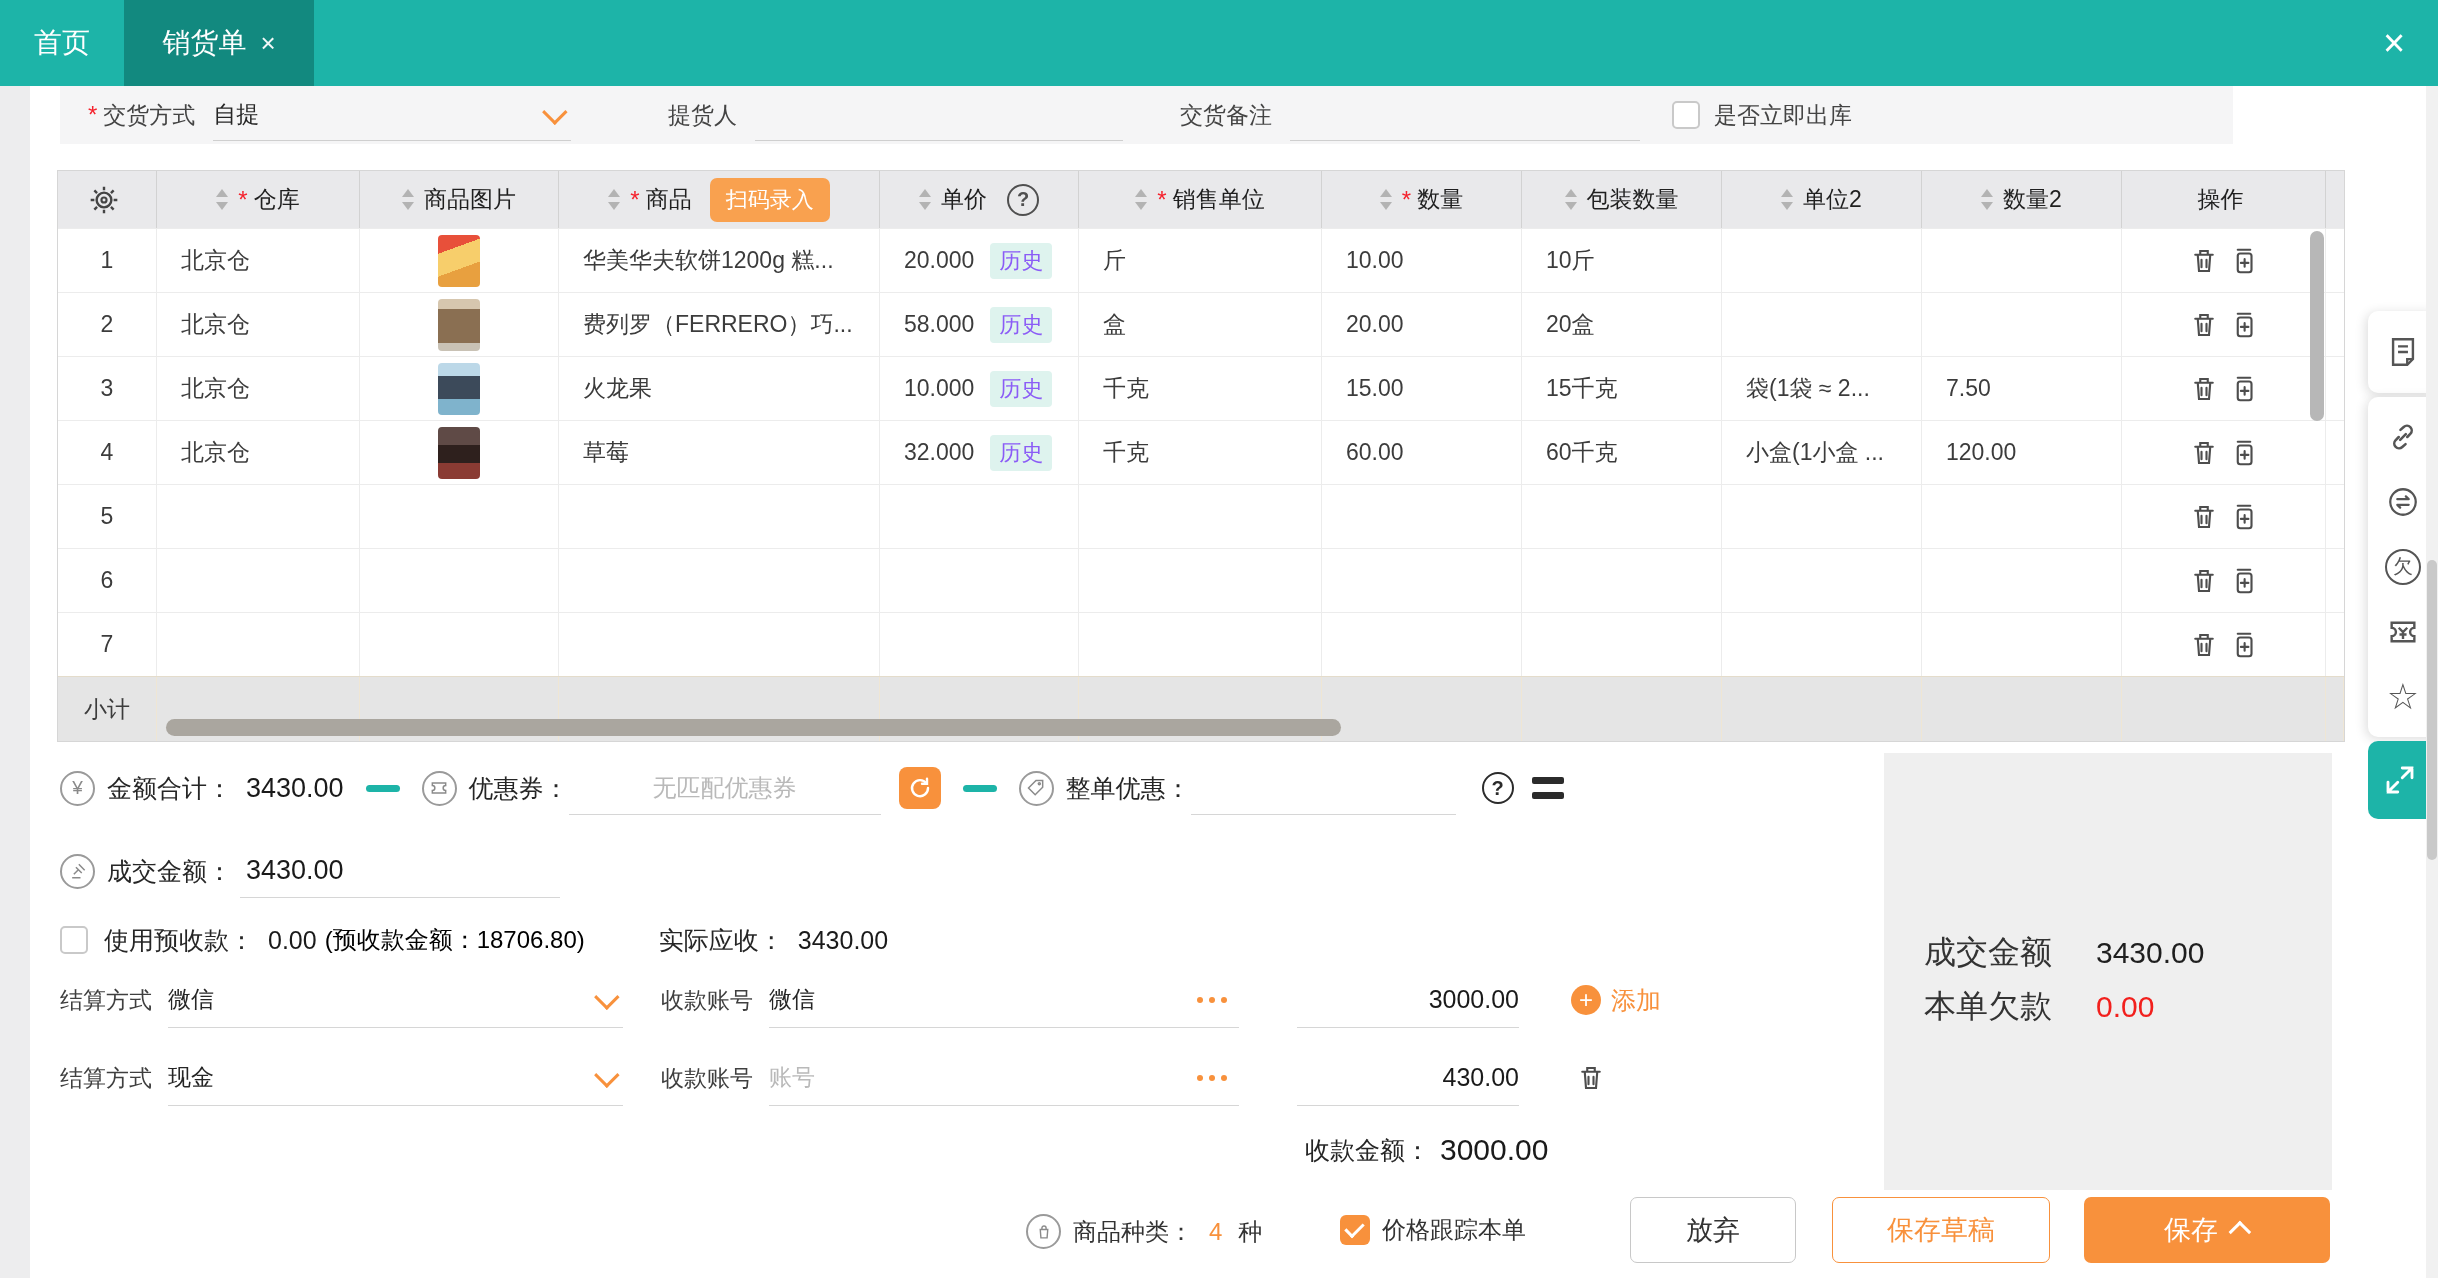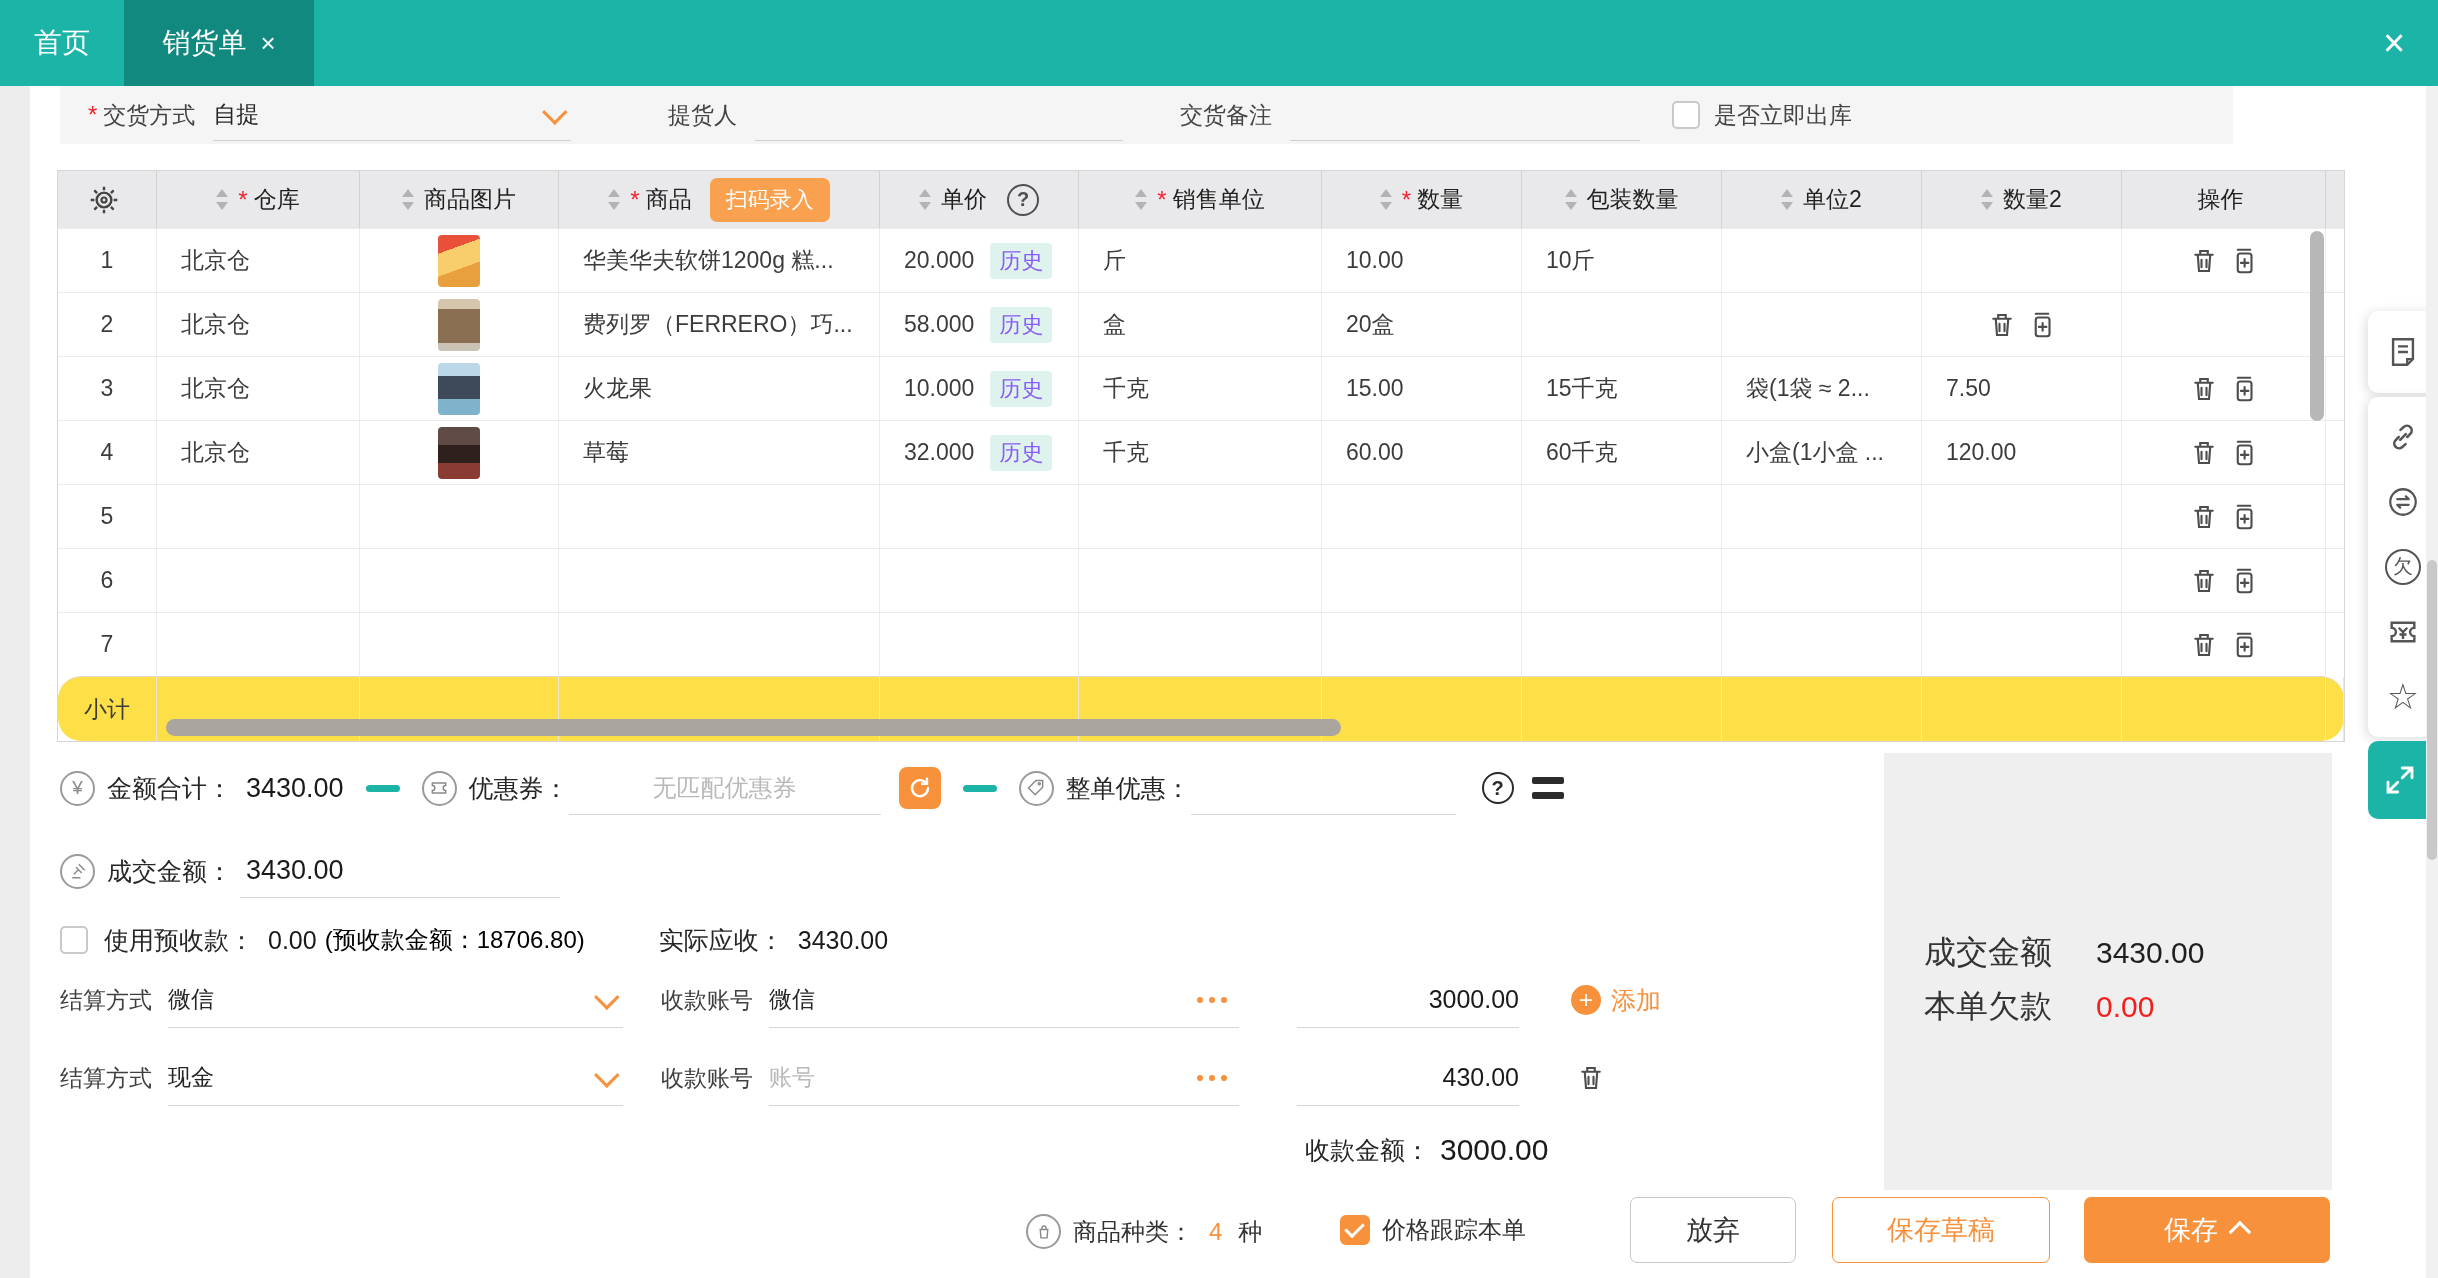--- a/index.html
+++ b/index.html
@@ -28,21 +28,21 @@
 
   
   .table{position:absolute;left:57px;top:170px;width:2288px;border:1px solid #d6d6d6;box-sizing:border-box;background:#fff;}
   .trow{display:grid;grid-template-columns:99px 203px 199px 321px 199px 243px 200px 200px 200px 200px 204px 18px;}
   .thead{height:57px;background:#e9e9eb;}
   .thead .c{border-right:1px solid #d2d2d2;justify-content:center;padding:0 6px;color:#1f1f1f;}
   .brow{height:63px;border-top:1px solid #ececec;}
   .c{display:flex;align-items:center;border-right:1px solid #ececec;padding-left:24px;font-size:23px;color:#3c3c3c;white-space:nowrap;overflow:hidden;box-sizing:border-box;}
   .c.idx,.c.img,.c.ops{justify-content:center;padding-left:0;}
   .c.gut{border-right:none;padding-left:0;}
-  .sub{height:64px;background:#fde047;border-top:1px solid #e4dccb;position:relative;border-radius:23px;}
+  .sub{height:64px;background:#e5e5e5;border-top:1px solid #e4dccb;position:relative;}
   .sub .c{border-right:1px solid #efe6d4;}
   .sort{display:flex;flex-direction:column;gap:5px;margin-right:10px;}
   .tri-u{width:0;height:0;border-left:6px solid transparent;border-right:6px solid transparent;border-bottom:8px solid #b3b3b3;}
   .tri-d{width:0;height:0;border-left:6px solid transparent;border-right:6px solid transparent;border-top:8px solid #b3b3b3;}
   .scan-btn{margin-left:18px;background:#f9a14f;color:#fff;font-size:22px;padding:7px 16px;border-radius:7px;cursor:pointer;}
   .qmark{width:32px;height:32px;border:2px solid #4f4f4f;border-radius:50%;display:flex;align-items:center;justify-content:center;font-size:20px;font-weight:bold;color:#4f4f4f;margin-left:20px;box-sizing:border-box;}
   .badge{margin-left:16px;background:#def3ee;color:#8b5cf6;font-size:22px;padding:3px 9px;border-radius:4px;}
   .thumb{width:42px;height:52px;border-radius:4px;display:inline-block;}
   .img1{background:linear-gradient(160deg,#e8503a 0 28%,#f7ce6b 28% 62%,#e8a03f 62%);}
   .img2{background:linear-gradient(180deg,#d6c6ae 0 20%,#8a6f52 20% 85%,#c9c2b5 85%);}
@@ -273,20 +273,21 @@
       <div class="c">北京仓</div>
       <div class="c img">
           <span class="thumb img2"></span>
         </div>
       <div class="c">费列罗（FERRERO）巧...</div>
       <div class="c">
           <span>58.000</span>
           <span class="badge">历史</span>
         </div>
       <div class="c">盒</div>
+      <div class="c">20.00</div>
       <div class="c">20盒</div>
       <div class="c"></div>
       <div class="c"></div>
       <div class="c ops">
         <span class="icon-btn">
             <svg class="ic" viewBox="0 0 24 24">
               <path d="M5 7h14M9 7V4h6v3M7 7l1 13h8l1-13M10 11v6M14 11v6" fill="none" stroke="#4d4d4d" stroke-width="1.7" stroke-linecap="round"></path>
             </svg>
           </span>
         <span class="icon-btn">

